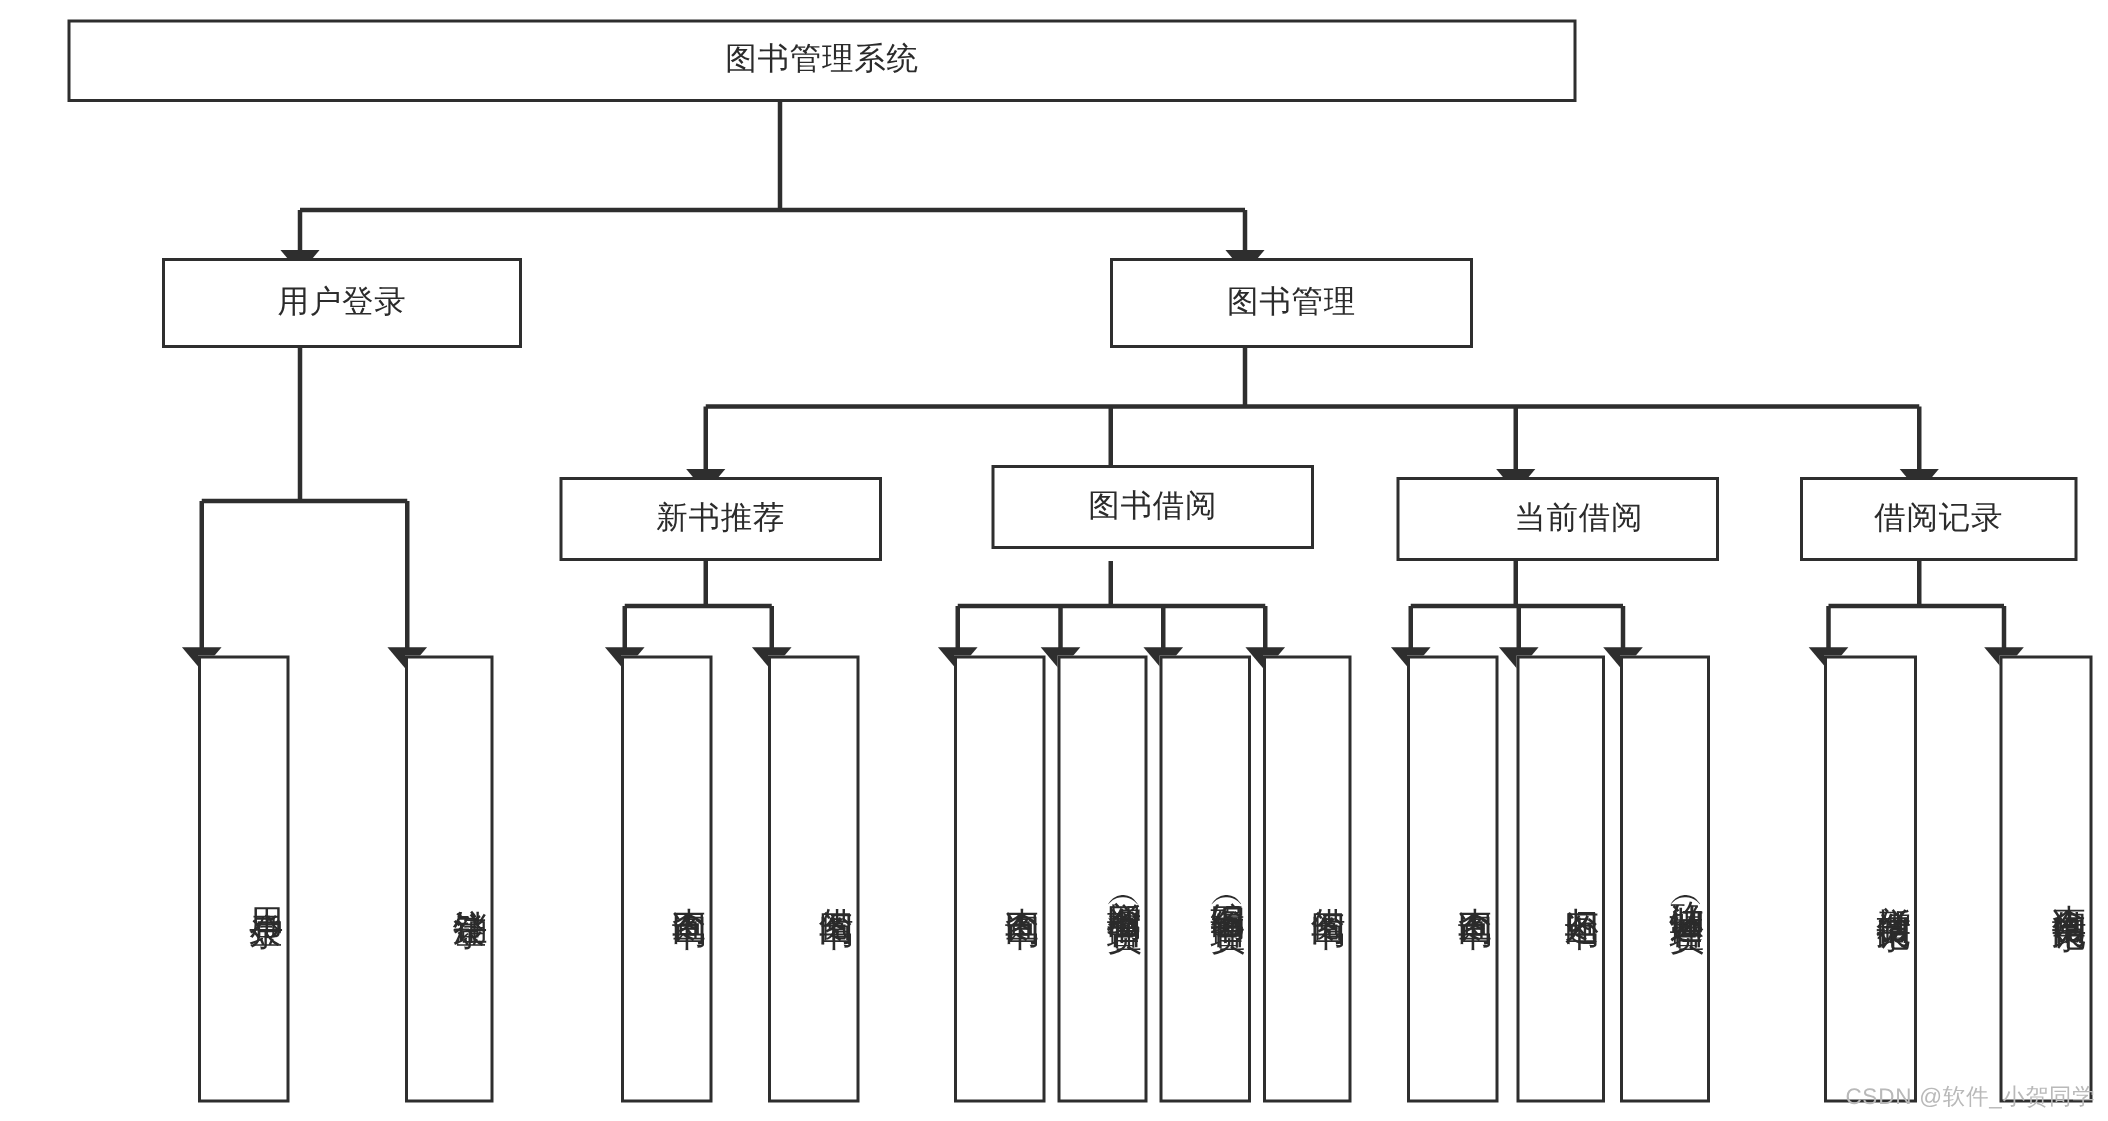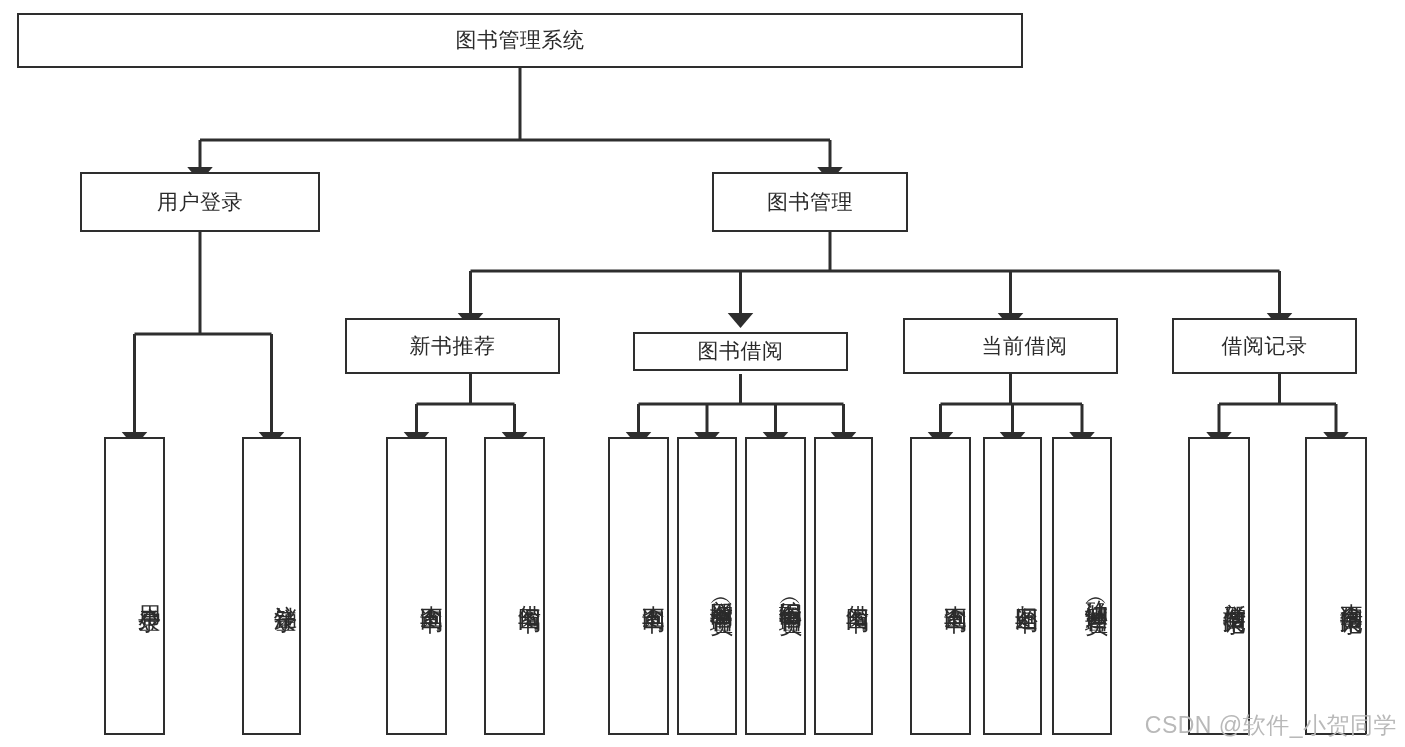--- a/index.html
+++ b/index.html
@@ -30,20 +30,21 @@
     position: absolute;
     box-sizing: border-box;
     background: #ffffff;
     border: 2px solid #2e2e2e;
     display: flex;
     align-items: center;
     justify-content: center;
     color: #2b2b2b;
     line-height: 1.18;
     letter-spacing: 0.5px;
+    margin-left: 28px;
   }
   .node.horiz {
     font-size: 21px;
   }
   .node.vert {
     writing-mode: vertical-rl;
     text-orientation: upright;
     font-size: 23px;
     letter-spacing: 2px;
     padding-top: 10px;
@@ -56,21 +57,21 @@
     white-space: nowrap;
   }
   .nlabel {
     display: block;
     text-align: center;
   }
   #watermark {
     position: absolute;
     right: 8px;
     bottom: 6px;
-    font-size: 23px;
+    font-size: 15px;
     color: #b9b9b9;
     letter-spacing: 0.5px;
     white-space: nowrap;
     user-select: none;
   }
 </style>
 </head>
 <body>
 
 <div id="canvas">
@@ -118,28 +119,28 @@
       </g>
   </svg>
 
   <div class="node horiz" style="left: 17px; top: 13px; width: 1006px; height: 55px;">
     <span class="nlabel">图书管理系统</span>
   </div>
 
   <div class="node horiz" style="left: 80px; top: 172px; width: 240px; height: 60px;">
     <span class="nlabel">用户登录</span>
   </div>
-  <div class="node horiz" style="left: 712px; top: 172px; width: 196px; height: 60px;">
+  <div class="node horiz" style="left: 712px; top: 172px; width: 242px; height: 60px;">
     <span class="nlabel">图书管理</span>
   </div>
 
   <div class="node horiz" style="left: 345px; top: 318px; width: 215px; height: 56px;">
     <span class="nlabel">新书推荐</span>
   </div>
-  <div class="node horiz" style="left: 633px; top: 332px; width: 215px; height: 39px; align-items: center;">
+  <div class="node horiz" style="left: 633px; top: 310px; width: 215px; height: 56px; align-items: center;">
     <span class="nlabel">图书借阅</span>
   </div>
   <div class="node horiz" style="left: 903px; top: 318px; width: 215px; height: 56px; padding-left: 28px;">
     <span class="nlabel">当前借阅</span>
   </div>
   <div class="node horiz" style="left: 1172px; top: 318px; width: 185px; height: 56px;">
     <span class="nlabel">借阅记录</span>
   </div>
 
   <div class="node vert" style="left: 104px; top: 437px; width: 61px; height: 298px;">

